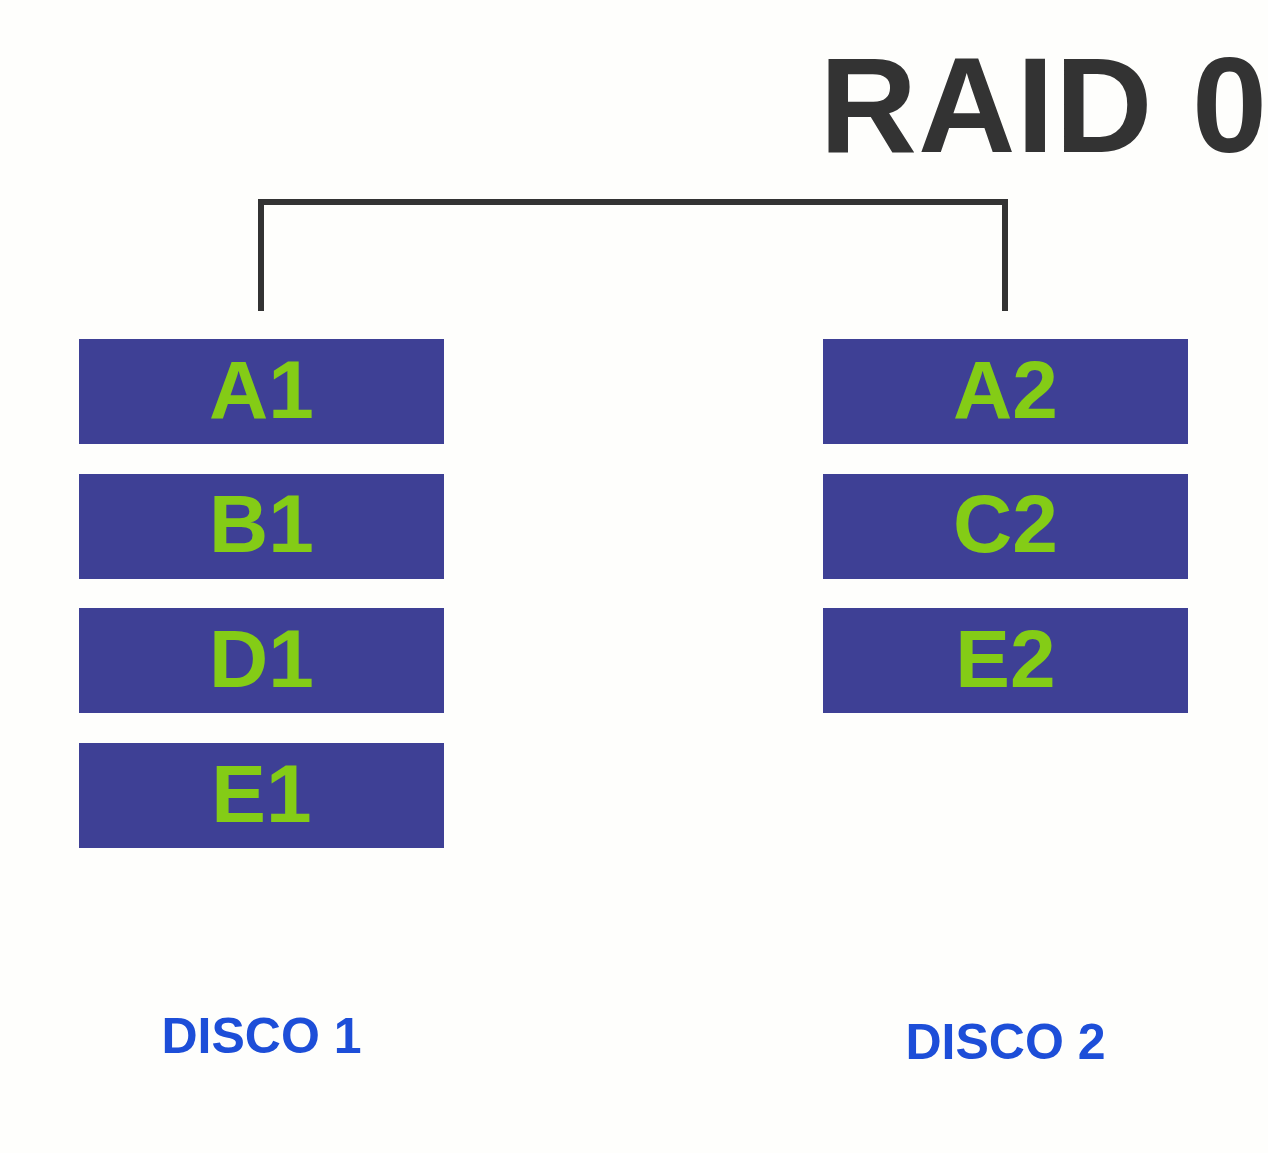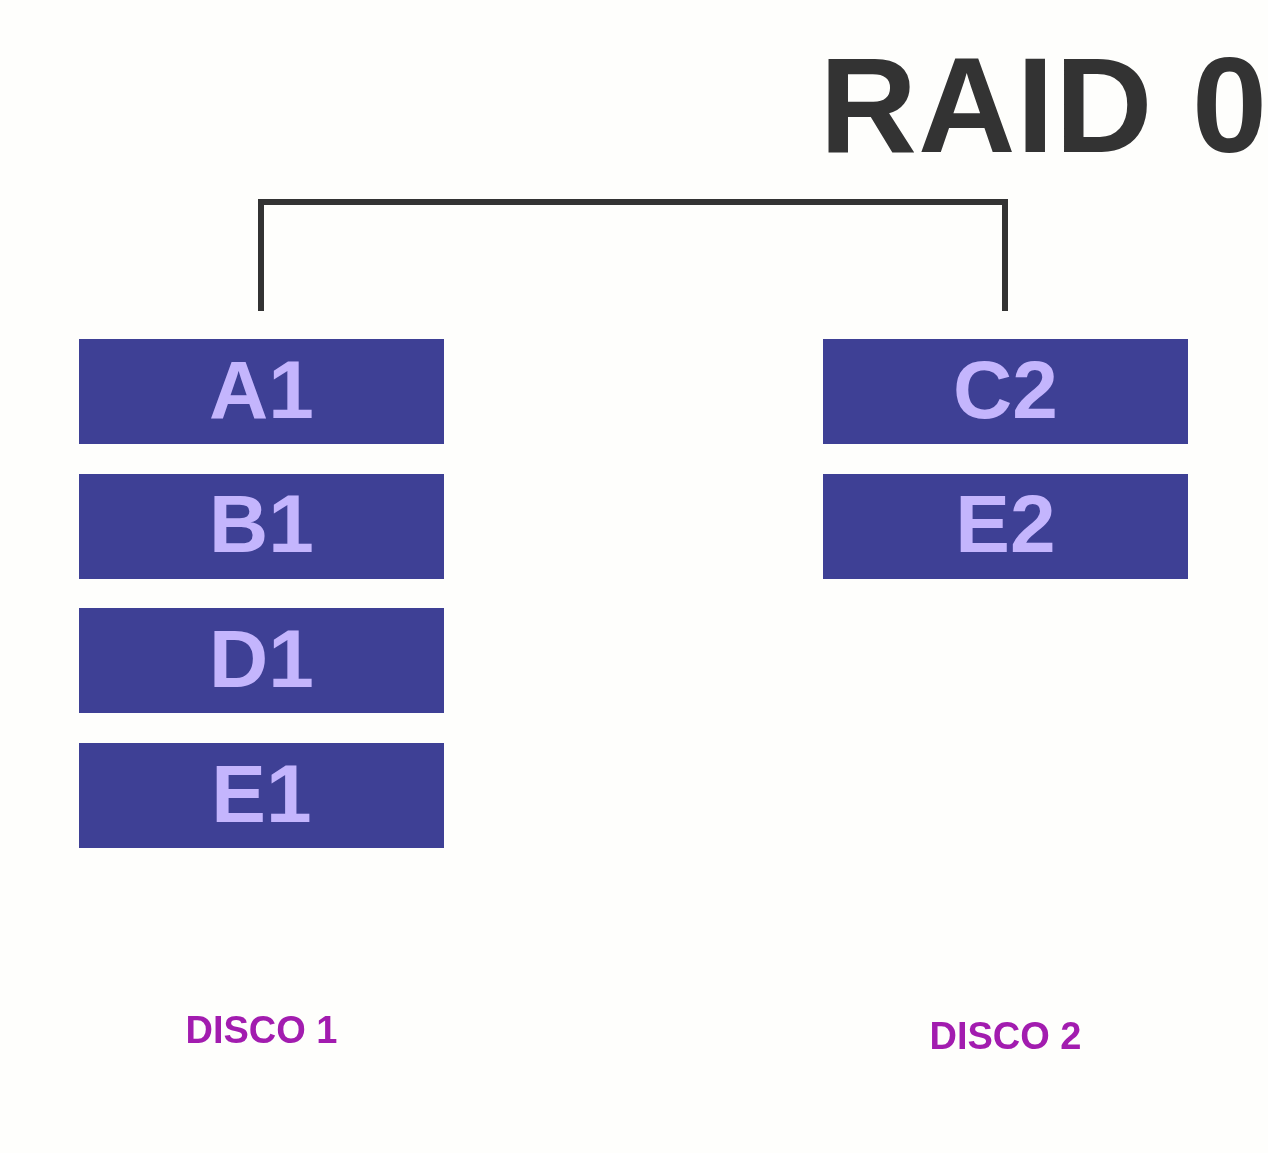--- a/index.html
+++ b/index.html
@@ -66,37 +66,37 @@
     justify-content: center;
     box-sizing: border-box;
   }
   .stripe-block:last-of-type {
     margin-bottom: 6px;
   }
   .stripe-label {
     font-family: "Liberation Sans", sans-serif;
     font-size: 82px;
     font-weight: bold;
-    color: #c4b5fd;
+    color: #84cc16;
     line-height: 1;
     letter-spacing: 0px;
     transform: translateY(-2px);
     white-space: nowrap;
   }
 
   
   .disk-caption {
     position: absolute;
     top: 1011px;
     width: 365px;
     text-align: center;
     font-family: "Liberation Sans", sans-serif;
-    font-size: 38px;
+    font-size: 50px;
     font-weight: bold;
-    color: #a21caf;
+    color: #1d4ed8;
     line-height: 1;
     letter-spacing: 0px;
     white-space: nowrap;
   }
   .disk-caption.left  { left: 79px; }
   .disk-caption.right { left: 823px; margin-top: 6px; }
 </style>
 </head>
 <body>
 
@@ -118,20 +118,23 @@
     <div class="stripe-block">
       <span class="stripe-label">D1</span>
     </div>
     <div class="stripe-block">
       <span class="stripe-label">E1</span>
     </div>
   </div>
 
   <div class="disk-column right">
     <div class="stripe-block">
+      <span class="stripe-label">A2</span>
+    </div>
+    <div class="stripe-block">
       <span class="stripe-label">C2</span>
     </div>
     <div class="stripe-block">
       <span class="stripe-label">E2</span>
     </div>
   </div>
 
   <div class="disk-caption left">DISCO 1</div>
   <div class="disk-caption right">DISCO 2</div>
 

